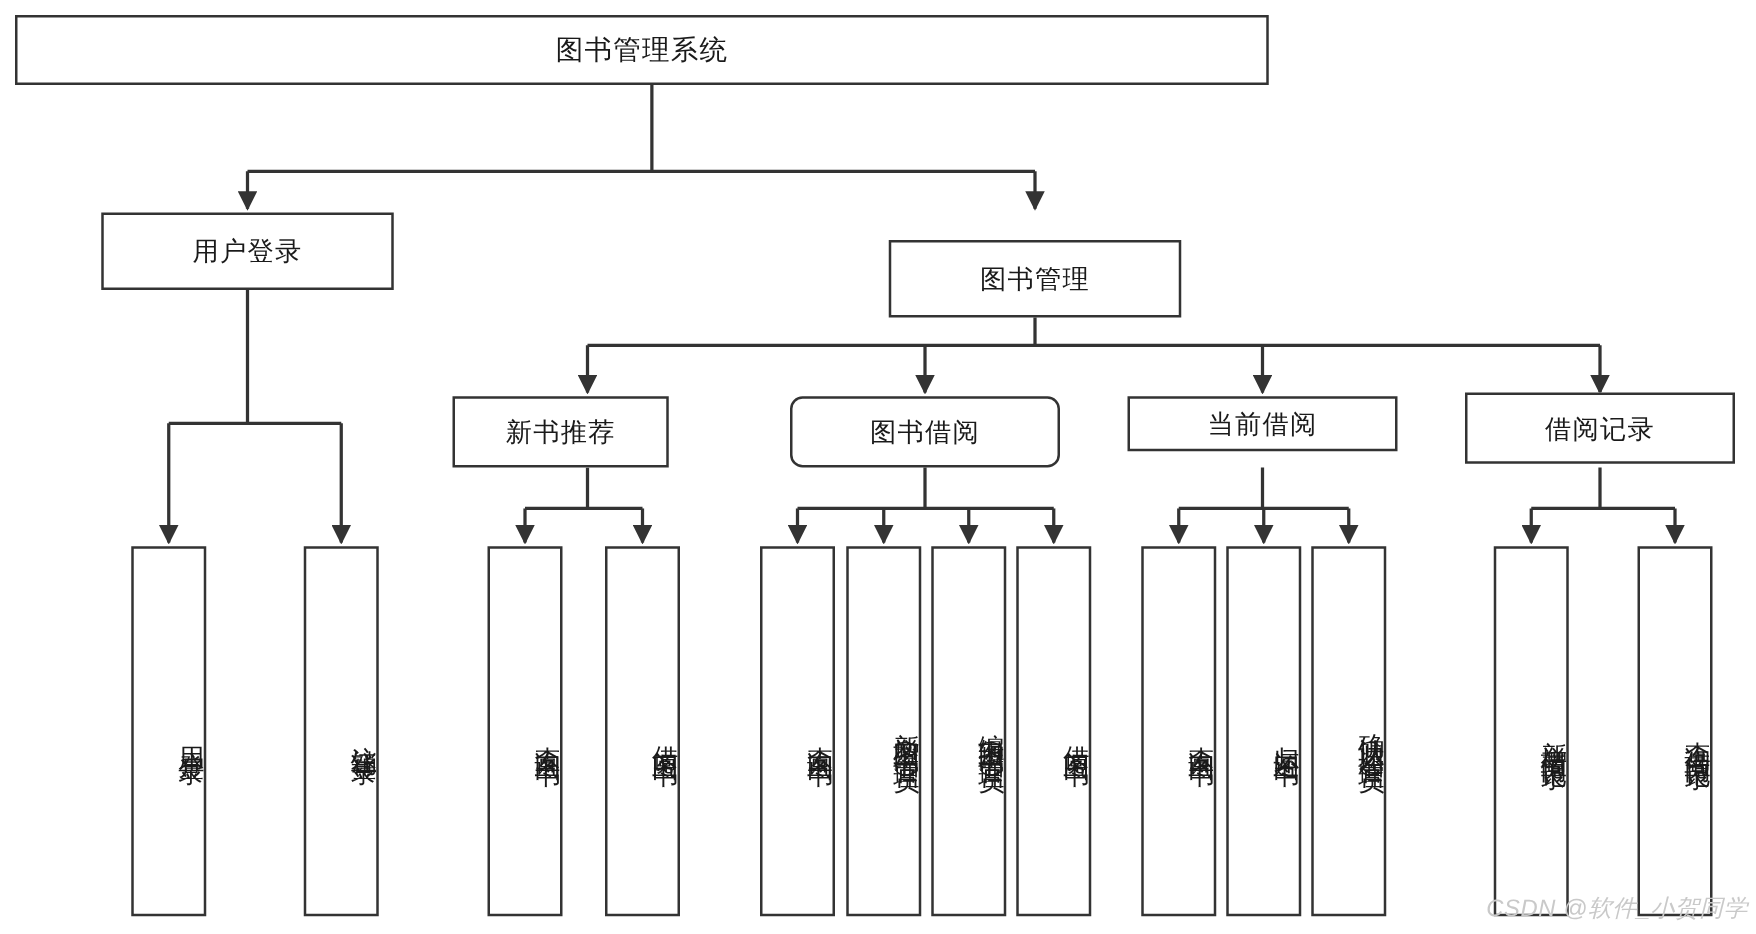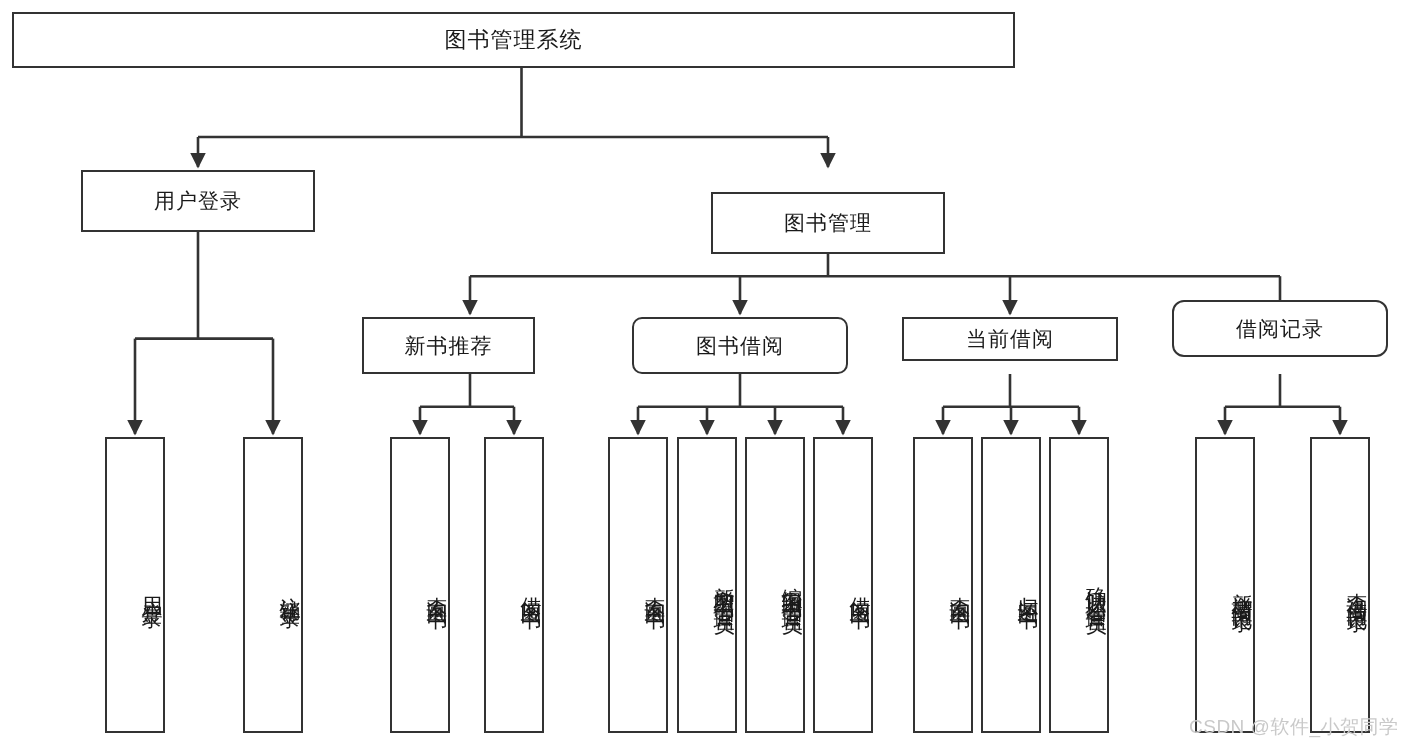--- a/index.html
+++ b/index.html
@@ -6,21 +6,21 @@
   body{width:1405px;height:747px;font-family:"Liberation Sans","DejaVu Sans",sans-serif;overflow:hidden;}
   #diagram-root{position:relative;width:1405px;height:747px;background:#fff;}
   svg.edges{position:absolute;left:0;top:0;width:1405px;height:747px;}
   .node{position:absolute;box-sizing:border-box;background:#ffffff;border:2px solid #333333;
         display:flex;align-items:center;justify-content:center;color:#1a1a1a;}
   .node.horiz{font-size:21px;letter-spacing:1px;}
   .node.vert{writing-mode:vertical-rl;text-orientation:upright;font-size:21px;letter-spacing:4px;
              padding-top:6px;align-items:flex-start;justify-content:center;line-height:1.05;}
   .node.root{font-size:22px;}
   #watermark{position:absolute;left:1189px;top:714px;color:#c9c9c9;font-size:19px;
-             letter-spacing:0.5px;white-space:nowrap;user-select:none;}
+             letter-spacing:0.5px;white-space:nowrap;user-select:none;font-style:italic;}
 </style>
 </head>
 <body>
 
 <div id="diagram-root">
   <svg class="edges" viewBox="0 0 1405 747" xmlns="http://www.w3.org/2000/svg">
     <defs>
       <marker id="arrow" viewBox="0 0 10 10" refX="9" refY="5" markerWidth="6" markerHeight="6" orient="auto-start-reverse">
         <path d="M 0 0 L 10 5 L 0 10 z" fill="#333333"></path>
       </marker>
@@ -67,21 +67,21 @@
       </div>
       <div class="node horiz" style="left: 362px; top: 317px; width: 173px; height: 57px;">
         <span>新书推荐</span>
       </div>
       <div class="node horiz" style="left: 632px; top: 317px; width: 216px; height: 57px; border-radius: 10px;">
         <span>图书借阅</span>
       </div>
       <div class="node horiz" style="left: 902px; top: 317px; width: 216px; height: 44px;">
         <span>当前借阅</span>
       </div>
-      <div class="node horiz" style="left: 1172px; top: 300px; width: 216px; height: 57px; border-radius: 12px;">
+      <div class="node horiz" style="left: 1172px; top: 314px; width: 216px; height: 57px;">
         <span>借阅记录</span>
       </div>
       <div class="node vert" style="left: 105px; top: 437px; width: 60px; height: 296px;">
         <span>用户登录</span>
       </div>
       <div class="node vert" style="left: 243px; top: 437px; width: 60px; height: 296px;">
         <span>注销登录</span>
       </div>
       <div class="node vert" style="left: 390px; top: 437px; width: 60px; height: 296px;">
         <span>查询图书</span>

